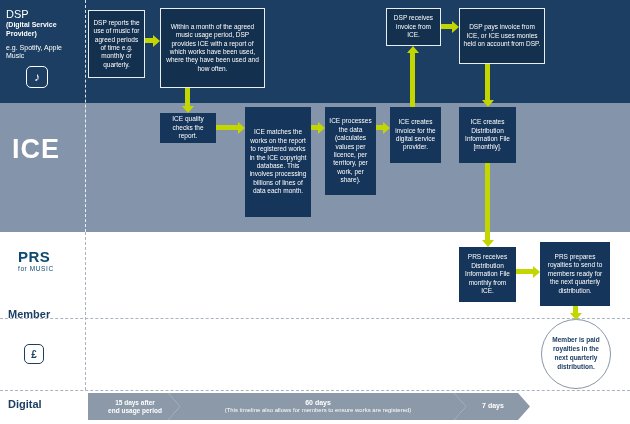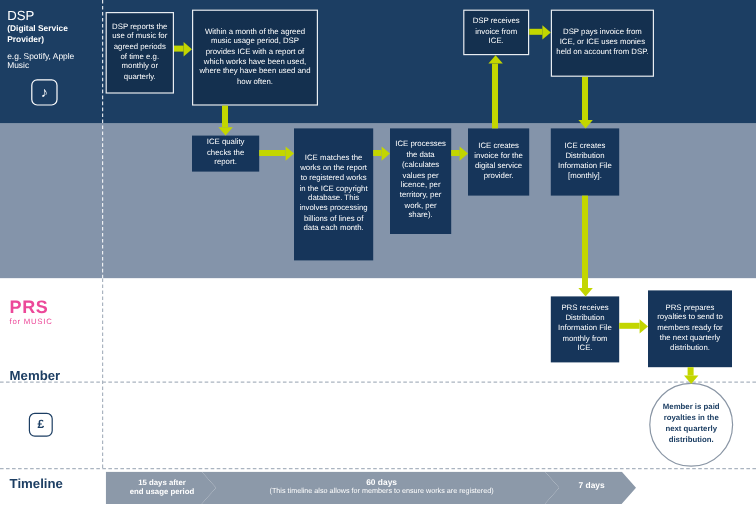--- a/index.html
+++ b/index.html
@@ -60,21 +60,21 @@
   .dsp-label .s { font-size:7px; font-weight:bold; line-height:1.25; margin-top:1px; }
   .dsp-label .e { font-size:7px; line-height:1.25; margin-top:5px; }
   .sq-icon {
     position:absolute; box-sizing:border-box; border-radius:5px;
     display:flex; align-items:center; justify-content:center;
   }
   .sq-icon.white { border:1px solid #ffffff; color:#ffffff; }
   .sq-icon.navy  { border:1px solid #1c3e63; color:#1c3e63; }
 
   .ice-logo { position:absolute; left:12px; top:134px; color:#ffffff; font-size:27px; font-weight:bold; letter-spacing:1px; }
-  .prs-logo { position:absolute; left:8px; top:248px; color:#ec4899; }
+  .prs-logo { position:absolute; left:18px; top:248px; color:#0c4a6e; }
   .prs-logo .m { font-size:15px; font-weight:bold; letter-spacing:0.5px; }
   .prs-logo .s { font-size:6.5px; letter-spacing:0.6px; margin-top:0px; }
   .member-label { position:absolute; left:8px; top:308px; color:#1c3e63; font-size:11px; font-weight:bold; }
   .timeline-label { position:absolute; left:8px; top:398px; color:#1c3e63; font-size:11px; font-weight:bold; }
 
   .chev {
     position:absolute; top:393px; height:27px; background:#8c99a9; color:#ffffff;
     display:flex; flex-direction:column; align-items:center; justify-content:center;
     text-align:center; box-sizing:border-box; padding:0 14px 0 16px;
     clip-path: polygon(0 0, calc(100% - 12px) 0, 100% 50%, calc(100% - 12px) 100%, 0 100%);
@@ -104,20 +104,21 @@
 
   <div class="dsp-label">
     <div class="t">DSP</div>
     <div class="s">(Digital Service Provider)</div>
     <div class="e">e.g. Spotify, Apple Music</div>
   </div>
   <div class="sq-icon white" style="left:26px; top:66px; width:22px; height:22px; font-size:12px;">
     <span>♪</span>
   </div>
 
+  <div class="ice-logo">ICE</div>
 
   <div class="prs-logo">
     <div class="m">PRS</div>
     <div class="s">for MUSIC</div>
   </div>
 
   <div class="member-label">Member</div>
   <div class="sq-icon navy" style="left:24px; top:344px; width:20px; height:20px; font-size:10px; font-weight:bold;">
     <span>£</span>
   </div>
@@ -143,21 +144,21 @@
   <div class="ar-h" style="left:216px; top:125px; width:22px;"></div>
   <div class="ar-h" style="left:311px; top:125px; width:7px;"></div>
   <div class="ar-h" style="left:376px; top:125px; width:7px;"></div>
   <div class="ar-v up" style="left:410px; top:53px; height:54px;"></div>
   <div class="ar-h" style="left:441px; top:24px; width:11px;"></div>
   <div class="ar-v down" style="left:485px; top:64px; height:36px;"></div>
   <div class="ar-v down" style="left:485px; top:163px; height:77px;"></div>
   <div class="ar-h" style="left:516px; top:269px; width:17px;"></div>
   <div class="ar-v down" style="left:573px; top:306px; height:7px;"></div>
 
-  <div class="timeline-label">Timeline</div>
+  <div class="timeline-label">Digital</div>
   <div class="chev small" style="left:88px; width:92px;">
     <div class="l1">15 days after</div>
     <div class="l2">end usage period</div>
   </div>
   <div class="chev notch" style="left:168px; width:298px;">
     <div class="l1">60 days</div>
     <div class="l2">(This timeline also allows for members to ensure works are registered)</div>
   </div>
   <div class="chev notch" style="left:454px; width:76px;">
     <div class="l1">7 days</div>

